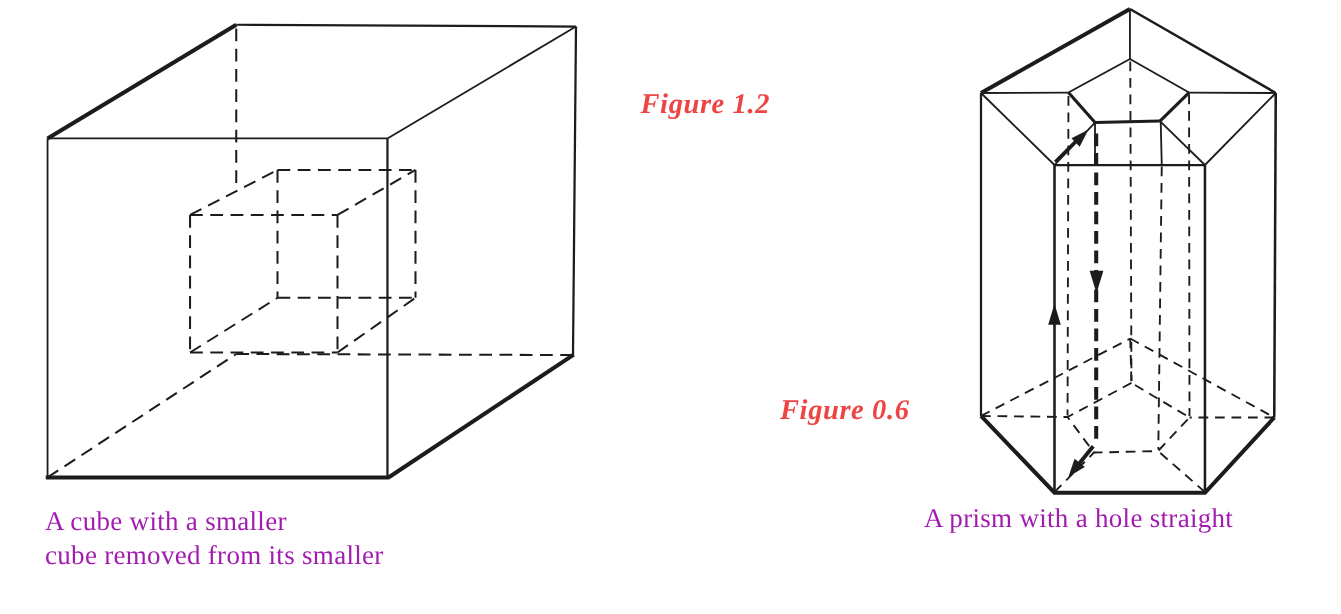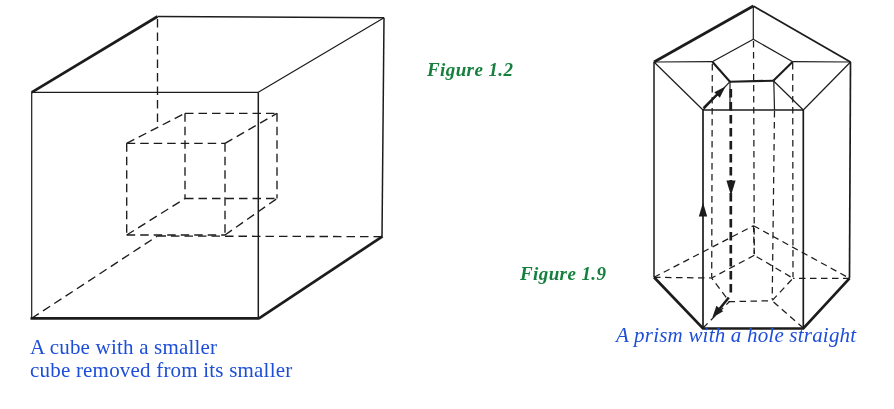--- a/index.html
+++ b/index.html
@@ -20,35 +20,35 @@
     position: absolute;
     left: 0;
     top: 0;
   }
   .fig-label {
     position: absolute;
     font-style: italic;
     font-weight: bold;
     font-size: 19px;
     letter-spacing: 0.4px;
-    color: #15803d;
+    color: #ef4444;
     white-space: nowrap;
   }
   #label-fig12 { left: 427px; top: 59px; }
   #label-fig13 { left: 520px; top: 263px; }
   .caption {
     position: absolute;
-    font-size: 21px;
+    font-size: 18px;
     line-height: 23px;
     letter-spacing: 0.2px;
-    color: #1d4ed8;
+    color: #a21caf;
     white-space: nowrap;
   }
   #caption-cube  { left: 30px;  top: 336px; }
-  #caption-prism { left: 616px; top: 324px; font-style: italic; }
+  #caption-prism { left: 616px; top: 334px; }
   svg line, svg polyline, svg path {
     stroke: #1c1c1c;
     fill: none;
     stroke-linecap: butt;
   }
   svg polygon { fill: #1c1c1c; stroke: none; }
   .w-thin  { stroke-width: 1.2px; }
   .w-med   { stroke-width: 1.5px; }
   .w-med2  { stroke-width: 1.7px; }
   .w-heavy { stroke-width: 2.7px; }
@@ -174,21 +174,21 @@
         <g>
           <line x1="728.8" y1="297.5" x2="719.5" y2="309" style="stroke-width:2.6px"></line>
           <polygon points="712.3,317.8 723.2,311.3 716.4,305.8"></polygon>
         </g>
       </g>
     </g>
   </svg>
 
   <div id="label-fig12" class="fig-label">Figure 1.2</div>
 
-  <div id="label-fig13" class="fig-label">Figure 1.9</div>
+  <div id="label-fig13" class="fig-label">Figure 0.6</div>
 
   <div id="caption-cube" class="caption">
     <div>A cube with a smaller</div>
     <div>cube removed  from its smaller</div>
   </div>
 
   <div id="caption-prism" class="caption">
     <div>A prism with a hole straight</div>
   </div>
 

